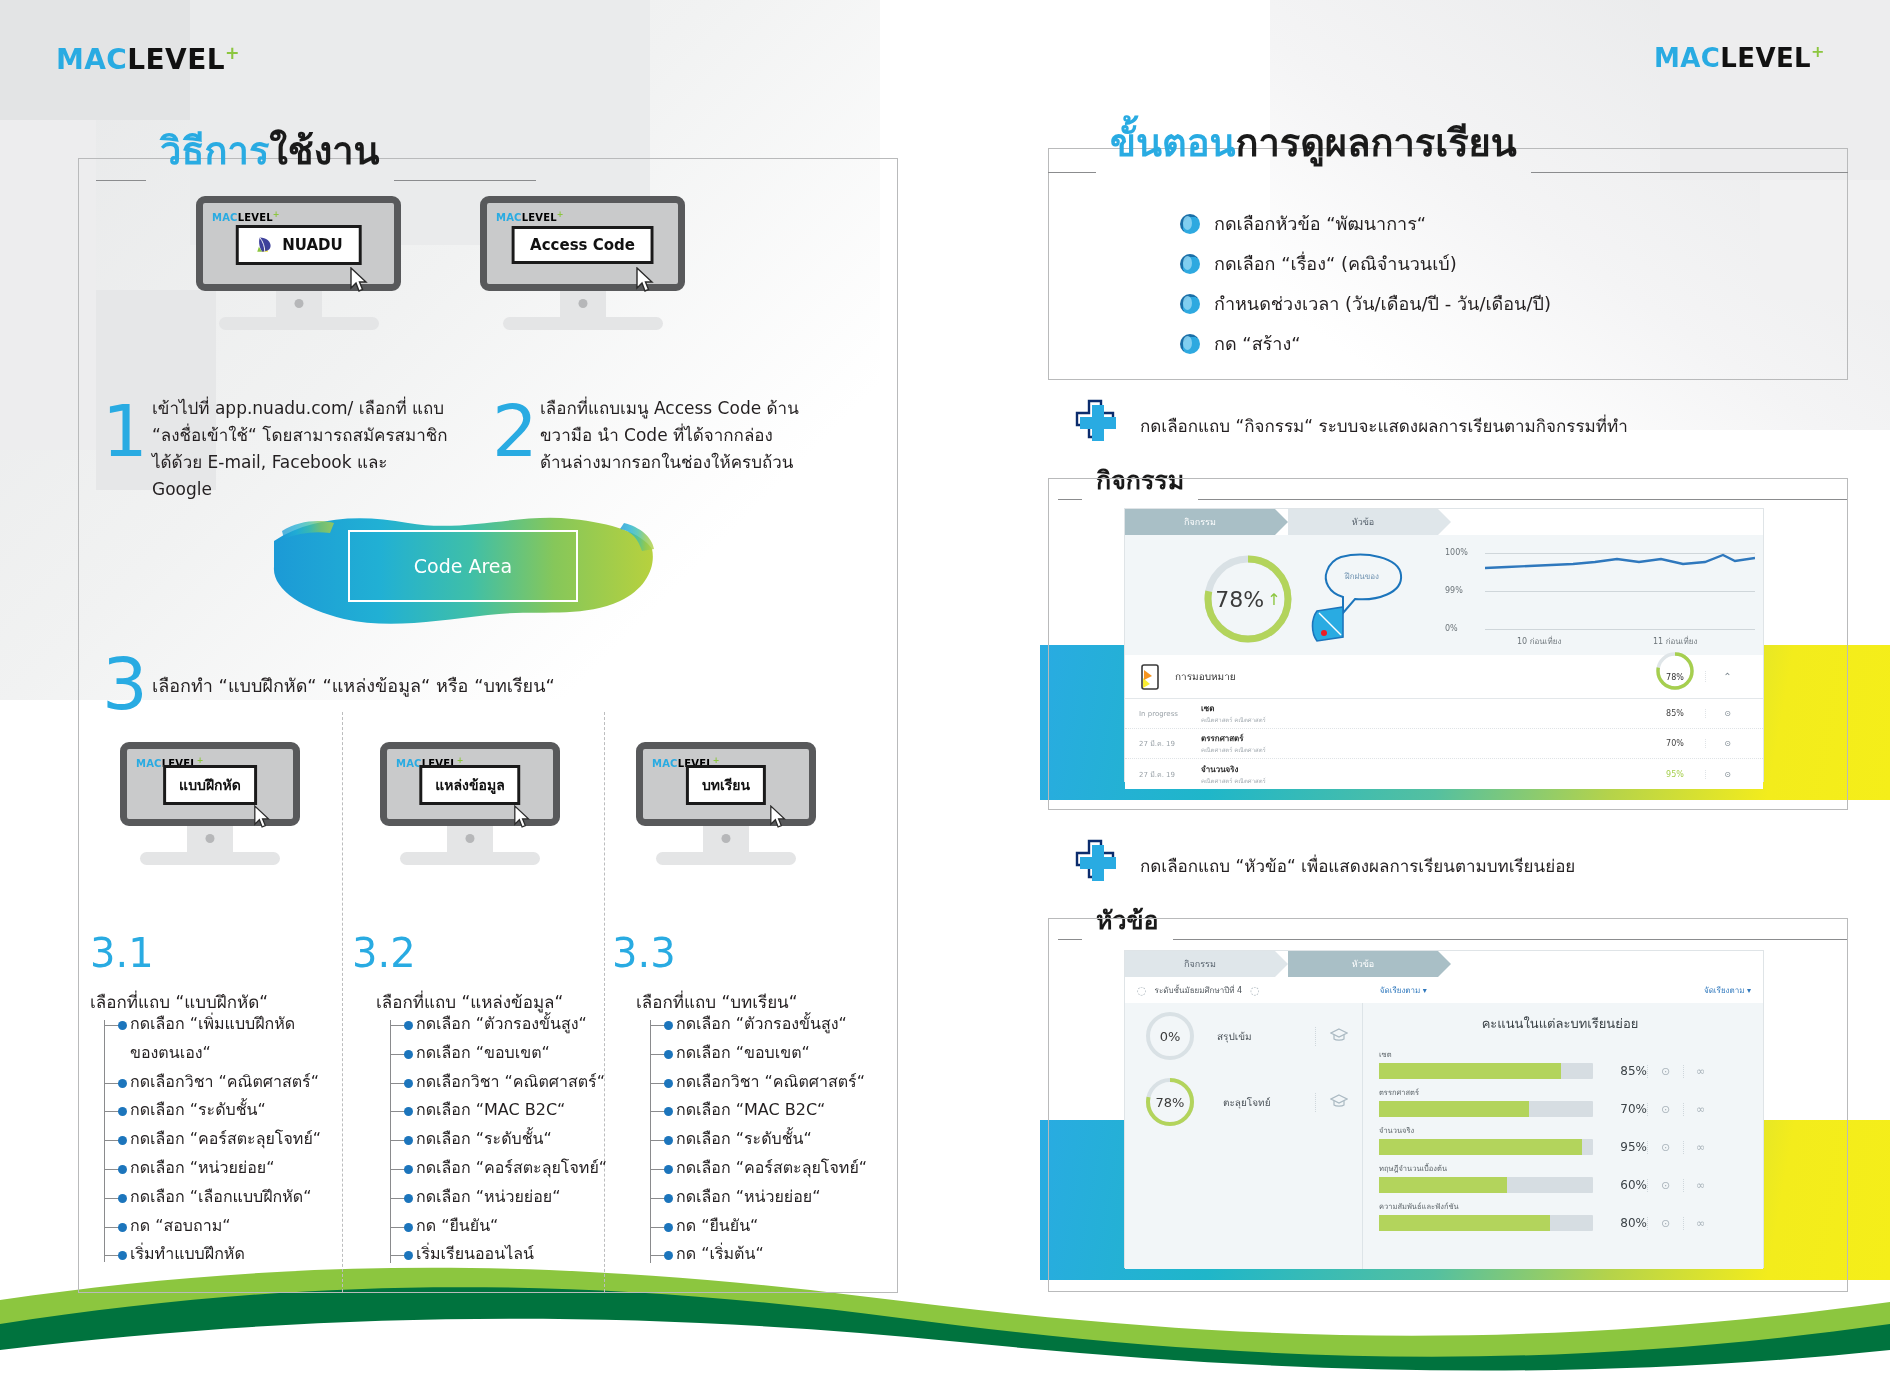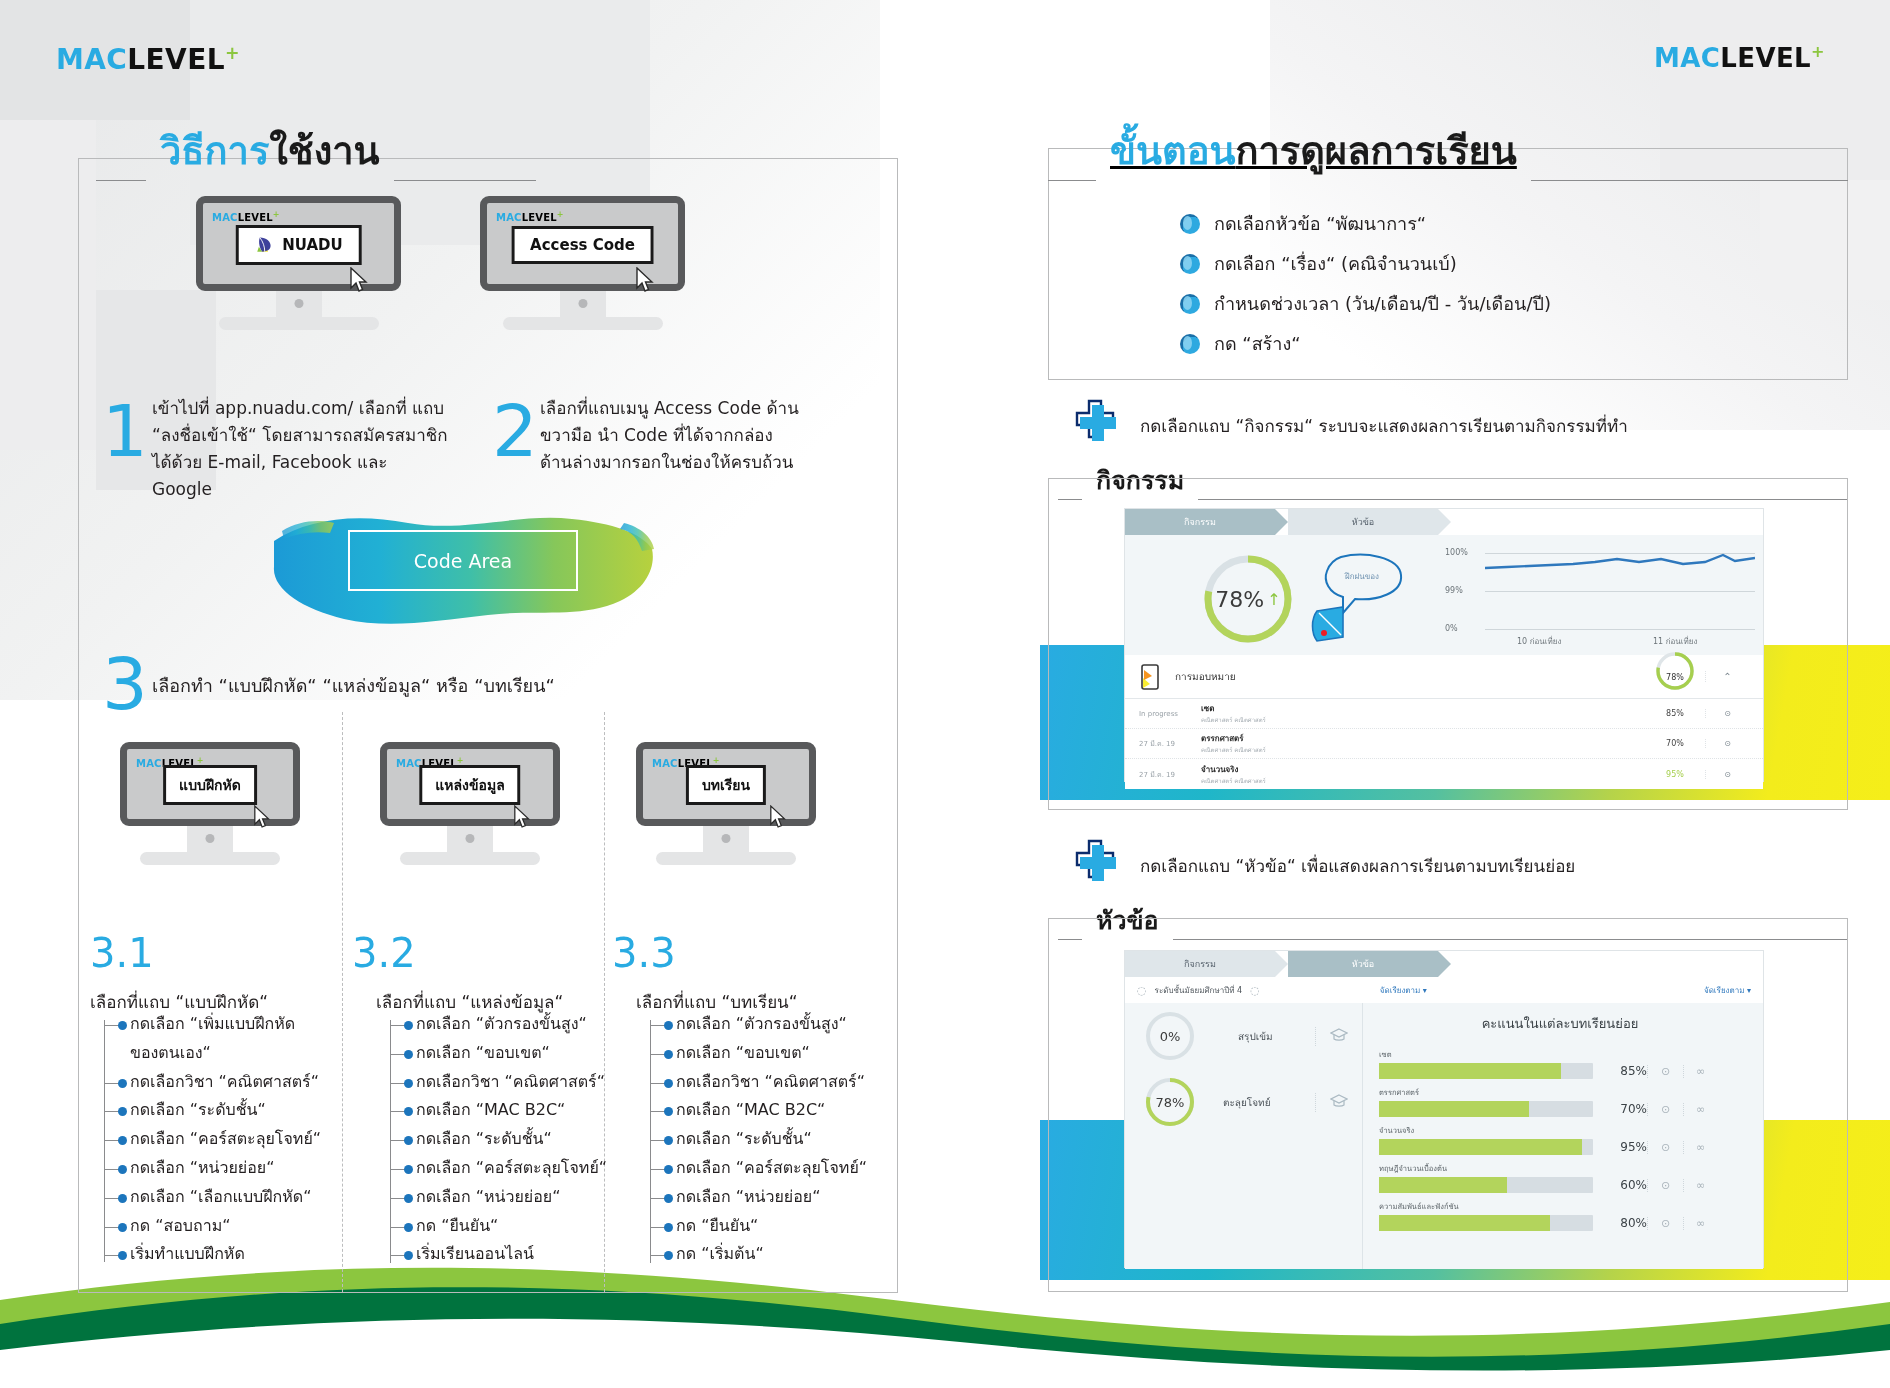--- a/index.html
+++ b/index.html
@@ -277,21 +277,21 @@
         <stop offset="100%" stop-color="#b7d13e"></stop>
       </linearGradient>
     </defs>
     <path d="M6,36 C40,14 86,8 140,18 C196,28 250,8 304,14 C344,18 374,28 384,44
              C388,62 378,84 352,96 C312,114 268,104 220,110 C168,116 120,124 76,114
              C34,104 4,84 6,62 Z" fill="url(#brushgrad)"></path>
     <path d="M14,26 C30,16 50,14 66,18 L62,28 C46,26 30,28 16,34 Z" fill="url(#brushgrad)" opacity="0.75"></path>
     <path d="M356,18 C372,22 384,32 386,44 L374,46 C370,34 364,26 352,24 Z" fill="url(#brushgrad)" opacity="0.8"></path>
   </svg>
 </div>
-<div class="code-box" style="left:348px; top:530px; width:230px; height:61px; font-size:19px;">
+<div class="code-box" style="left:348px; top:530px; width:230px; height:72px; font-size:19px;">
   <span>Code Area</span>
 </div>
 
 <div class="bignum" style="left:102px; top:648px; font-size:72px;">3</div>
 <div class="steptext" style="left:152px; top:672px; font-size:18px;">เลือกทำ “แบบฝึกหัด“ “แหล่งข้อมูล“ หรือ “บทเรียน“</div>
 
 <div class="monitor" style="left:120px; top:742px; width:180px;">
   <div class="mon-screen" style="height:84px;">
     <div class="mon-logo"><span class="mac">MAC</span><span class="level">LEVEL</span><span class="plus">+</span></div>
     <div class="mon-btn" style="font-size:14px;padding:6px 13px;">
@@ -385,21 +385,21 @@
     <li><span class="branch"></span><span class="dot"></span><span>กดเลือก “ระดับชั้น“</span></li>
     <li><span class="branch"></span><span class="dot"></span><span>กดเลือก “คอร์สตะลุยโจทย์“</span></li>
     <li><span class="branch"></span><span class="dot"></span><span>กดเลือก “หน่วยย่อย“</span></li>
     <li><span class="branch"></span><span class="dot"></span><span>กด “ยืนยัน“</span></li>
     <li><span class="branch"></span><span class="dot"></span><span>กด “เริ่มต้น“</span></li>
   </ul>
 </div>
 
 <div class="panel" style="left:1048px; top:148px; width:800px; height:232px;"></div>
 
-<div class="head-wrap" style="left:1048px; top:120px; width:800px;text-decoration:underline;">
+<div class="head-wrap" style="left:1048px; top:112px; width:800px;">
   <div class="head-rule" style="width:48px;"></div>
   <div class="head-title" style="font-size:38px;">
     <span class="cyan">ขั้นตอน</span><span class="dark">การดูผลการเรียน</span>
   </div>
   <div class="head-rule" style="flex:1;"></div>
 </div>
 
 <div class="rbullet" style="left:1180px; top:209px;">
   <span class="rb-icon"></span>
   <span>กดเลือกหัวข้อ “พัฒนาการ“</span>
@@ -558,21 +558,21 @@
   <div class="tp-cols" style="height:266px;">
 
     <div style="width:238px; border-right:1px solid #dde4e8;">
       <div style="display:flex; align-items:center; padding:6px 0 6px 18px;">
         <div class="donut" style="width:54px;height:54px; flex:none;">
           <svg width="54" height="54" viewBox="0 0 54 54">
             <circle cx="27" cy="27" r="22" fill="none" stroke="#d9e1e5" stroke-width="4"></circle>
           </svg>
           <div class="lbl" style="font-size:13px;">0%</div>
         </div>
-        <span style="font-size:10px; color:#4b5258; margin-left:41px;">สรุปเข้ม</span>
+        <span style="font-size:10px; color:#4b5258; margin-left:20px;">สรุปเข้ม</span>
         <span style="margin-left:auto; margin-right:14px; padding-left:14px; border-left:1px dotted #cfd7dc;">
           <svg width="18" height="14" viewBox="0 0 18 14">
               <path d="M9,1 L17,5 L9,9 L1,5 Z" fill="none" stroke="#aab9c2" stroke-width="1.2"></path>
               <path d="M4,7 L4,11 C6,12.6 12,12.6 14,11 L14,7" fill="none" stroke="#aab9c2" stroke-width="1.2"></path>
             </svg>
         </span>
       </div>
       <div style="display:flex; align-items:center; padding:6px 0 6px 18px;">
         <div class="donut" style="width:54px;height:54px; flex:none;">
           <svg width="54" height="54" viewBox="0 0 54 54">

